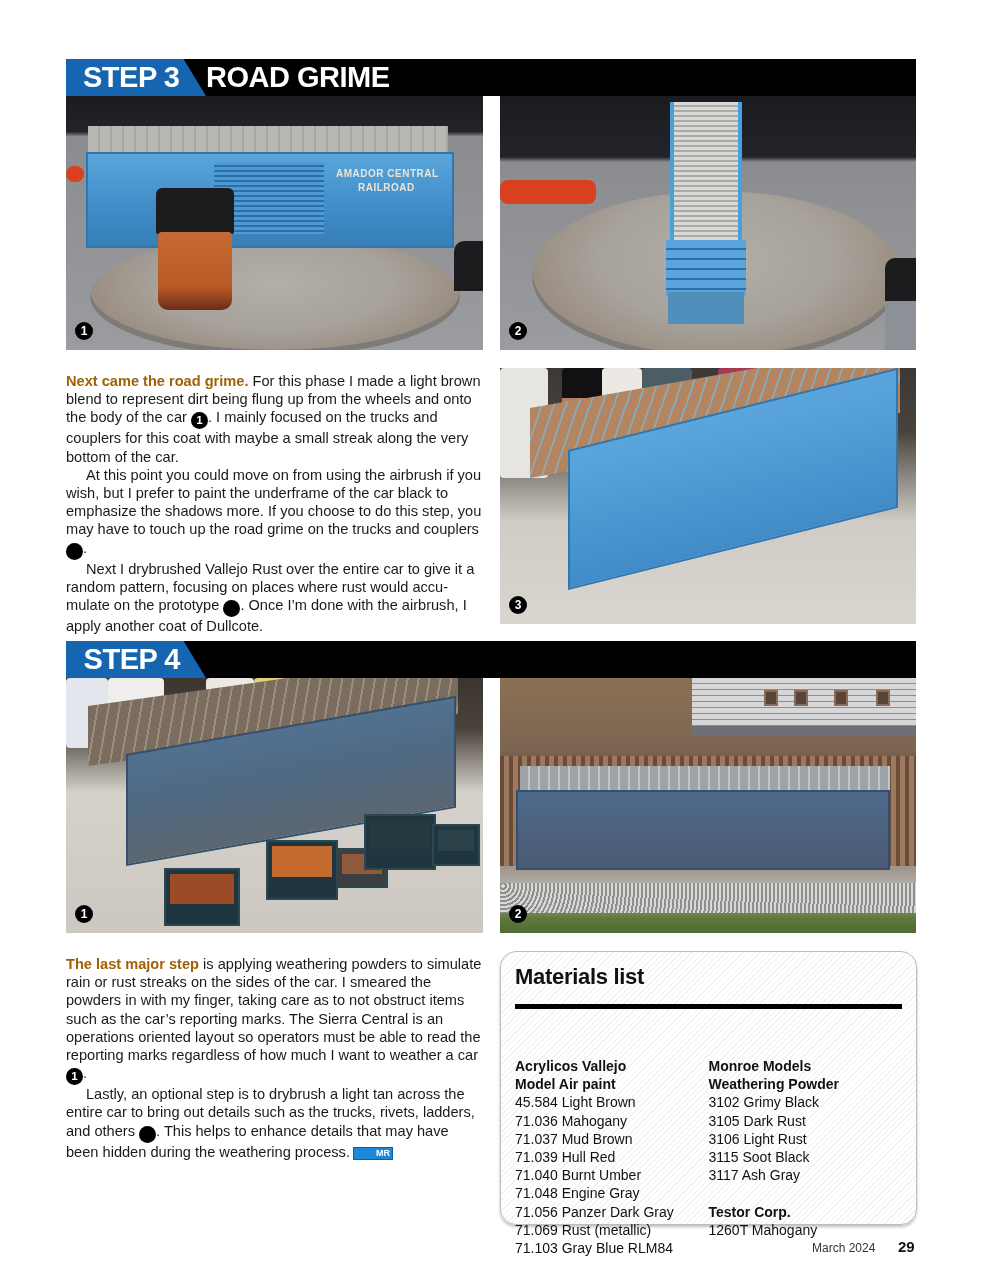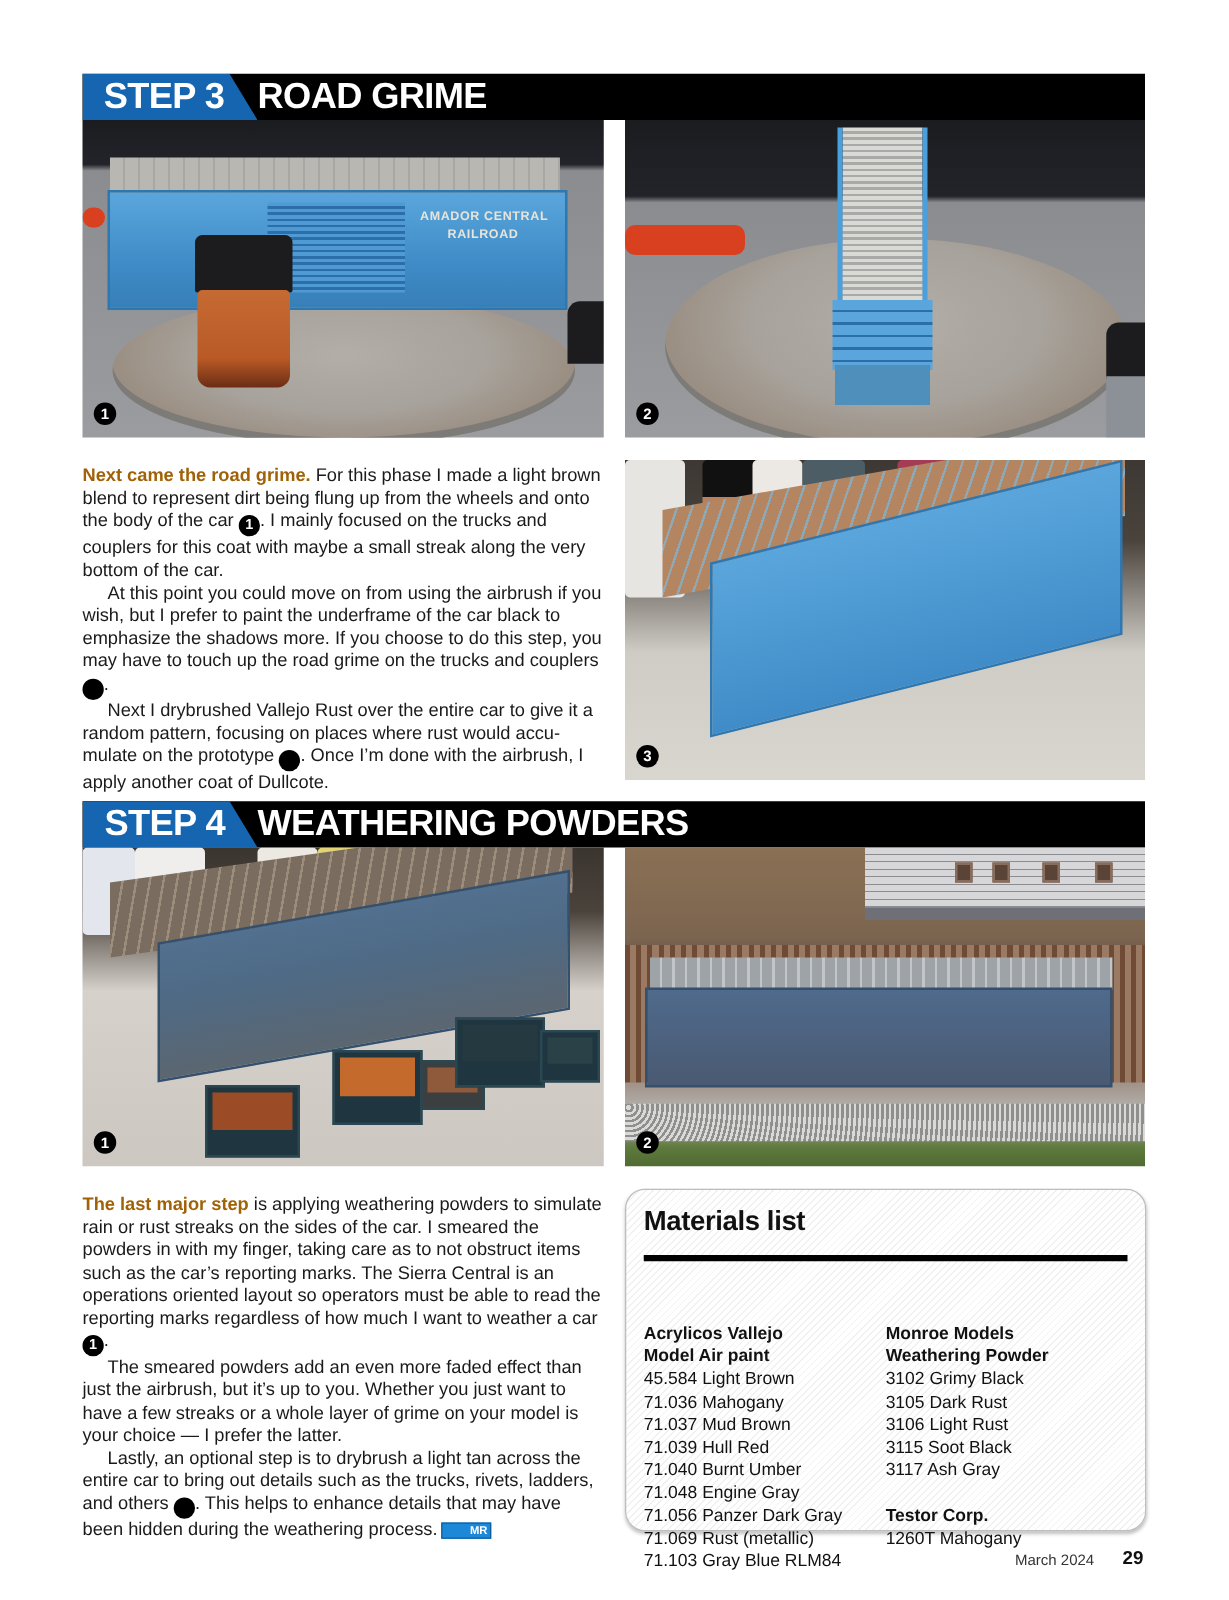--- a/index.html
+++ b/index.html
@@ -141,21 +141,20 @@
   <div class="bottle" style="left:218px; top:0; width:40px; height:58px; background:#a63b54;"></div>
   <div class="bottle" style="left:268px; top:0; width:48px; height:50px; background:#f0efea;"></div>
   <div class="bottle" style="left:330px; top:0; width:48px; height:40px; background:#e6d67a;"></div>
   <div class="boxcar-roof" style="left:30px; top:40px; width:370px; height:70px; background: repeating-linear-gradient(110deg,#b48561 0 10px,#8ea8b5 10px 12px); transform: skewY(-10deg); transform-origin:left top;"></div>
   <div class="boxcar-side" style="left:68px; top:82px; width:330px; height:140px; transform: skewY(-14deg); transform-origin:left bottom; background:linear-gradient(180deg,#5aa6dc,#3f8cc8);"></div>
   <div class="badge">3</div>
 </div>
 
 <div class="step-header" style="top:641px;text-align:right;">
   <div class="step-tag">STEP 4</div>
-  <div class="step-title">WEATHERING POWDERS</div>
 </div>
 
 <div class="photo bench-bg" style="left:66px; top:678px; width:417px; height:255px; background: linear-gradient(180deg,#3b3530 0%,#4a433c 20%,#d6d2cb 45%,#ccc7c0 100%);">
   <div class="bottle" style="left:0; top:0; width:42px; height:70px; background:#e4e6ee;"></div>
   <div class="bottle" style="left:42px; top:0; width:56px; height:64px; background:#f0eeec;"></div>
   <div class="bottle" style="left:140px; top:0; width:48px; height:58px; background:#ece9e2;"></div>
   <div class="bottle" style="left:188px; top:0; width:46px; height:44px; background:#e3d377;"></div>
   <div class="bottle" style="left:262px; top:8px; width:32px; height:24px; background:#d23a4c; border-radius:10px;"></div>
   <div class="weathered-roof" style="left:22px; top:28px; width:370px; height:60px; transform: skewY(-8deg); transform-origin:left top;"></div>
   <div class="weathered-side" style="left:60px; top:76px; width:330px; height:112px; transform: skewY(-10deg); transform-origin:left bottom;"></div>
@@ -186,23 +185,20 @@
   <div style="position:absolute; left:0; right:0; top:78px; height:110px; background: repeating-linear-gradient(90deg, #6f4b36 0 4px, #9a7a62 4px 9px);"></div>
   <div class="weathered-roof" style="left:20px; top:88px; width:370px; height:26px; background: repeating-linear-gradient(90deg,#9ea3a8 0 8px,#c3c6c8 8px 10px);"></div>
   <div class="weathered-side" style="left:16px; top:112px; width:374px; height:80px; background:linear-gradient(180deg,#4f6a8c,#4a5a72);"></div>
   <div style="position:absolute; left:0; right:0; top:205px; height:30px; background: repeating-radial-gradient(circle at 3px 3px, #d9d9d7 0 2px, #8f8f8d 2px 4px);"></div>
   <div class="badge">2</div>
 </div>
 
 <div class="body-text" style="top:955px;">
   <p class="first">
     <span class="lead">The last major step</span><span> is applying weathering powders to simu­late rain or rust streaks on the sides of the car. I smeared the powders in with my finger, taking care as to not obstruct items such as the car’s reporting marks. The Sierra Central is an operations oriented layout so operators must be able to read the reporting marks regardless of how much I want to weather a car </span><span class="num">1</span><span>.</span>
-  </p>
-  <p>
-    <span>The smeared powders add an even more faded effect than just the airbrush, but it’s up to you. Whether you just want to have a few streaks or a whole layer of grime on your model is your choice — I prefer the latter.</span>
   </p>
   <p>
     <span>Lastly, an optional step is to drybrush a light tan across the entire car to bring out details such as the trucks, rivets, lad­ders, and others </span><span class="num">2</span><span>. This helps to enhance details that may have been hidden during the weathering process.</span><span class="mr-logo">MR</span>
   </p>
 </div>
 
 <div class="materials">
   <h2>Materials list</h2>
   <div class="rule"></div>
   <div class="cols">

